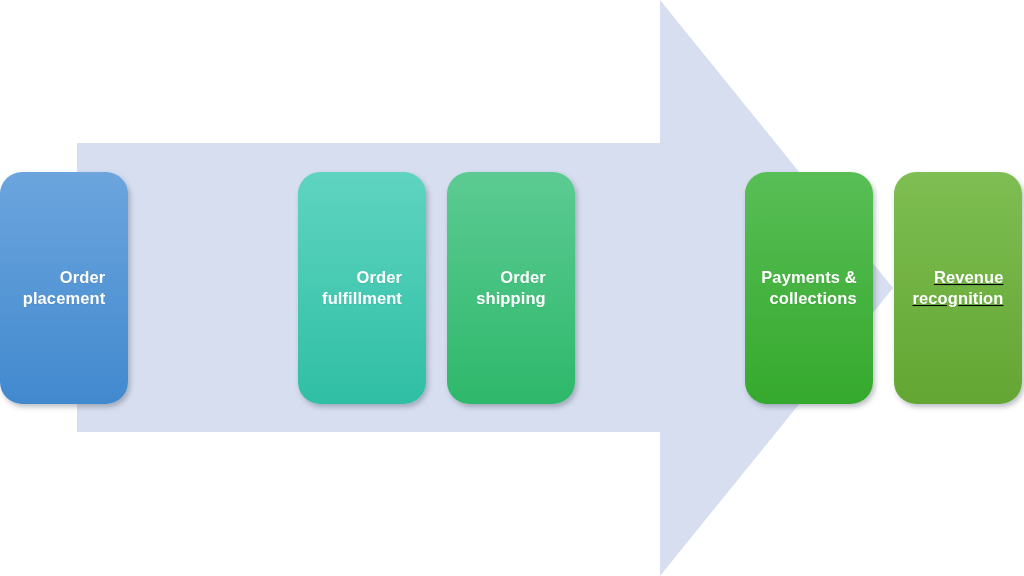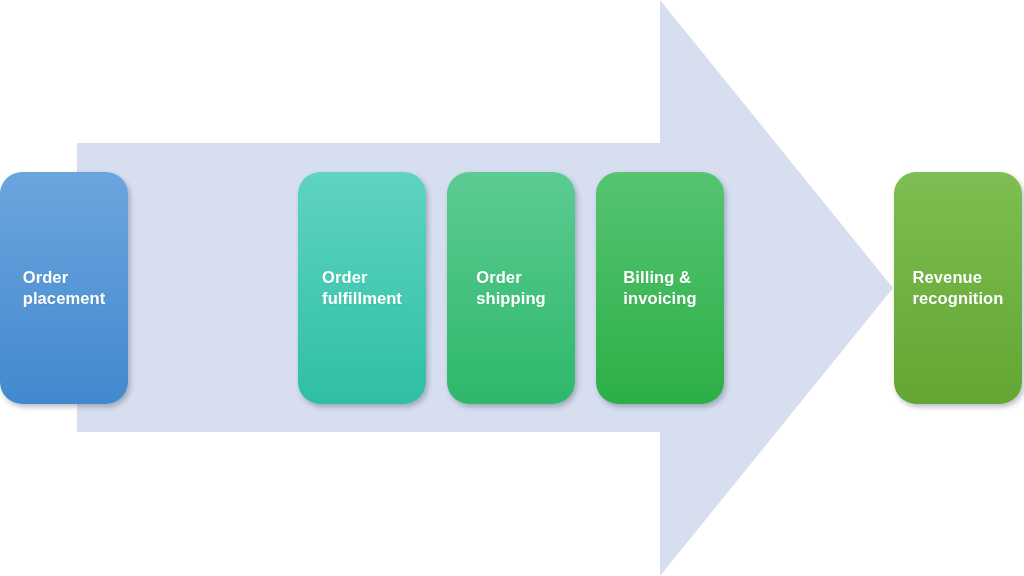--- a/index.html
+++ b/index.html
@@ -43,21 +43,21 @@
     align-items: center;
     justify-content: center;
     box-sizing: border-box;
     padding: 0 6px;
   }
   .stage-card-label {
     color: #ffffff;
     font-weight: bold;
     font-size: 16.5px;
     line-height: 21px;
-    text-align: left;
+    text-align: right;
     letter-spacing: 0.1px;
     white-space: pre-line;
     text-shadow: 0 1px 1px rgba(0, 0, 0, 0.07);
   }
 </style>
 </head>
 <body>
 
 <div id="stage" style="background: rgb(255, 255, 255);">
 
@@ -71,23 +71,23 @@
 placement</div>
       </div>
       <div class="stage-card" style="left: 298px; width: 128px; background: linear-gradient(rgb(95, 212, 192) 0%, rgb(47, 191, 165) 100%);">
         <div class="stage-card-label">Order
 fulfillment</div>
       </div>
       <div class="stage-card" style="left: 447px; width: 128px; background: linear-gradient(rgb(92, 203, 147) 0%, rgb(46, 184, 107) 100%);">
         <div class="stage-card-label">Order
 shipping</div>
       </div>
-      <div class="stage-card" style="left: 596px; width: 128px; background: linear-gradient(rgb(86, 196, 114) 0%, rgb(44, 175, 71) 100%);">
-        <div class="stage-card-label">Billing &amp;
-invoicing</div>
+      <div class="stage-card" style="left: 745px; width: 128px; background: linear-gradient(rgb(88, 190, 86) 0%, rgb(53, 169, 45) 100%);">
+        <div class="stage-card-label">Payments &amp;
+collections</div>
       </div>
-      <div class="stage-card" style="left: 894px; width: 128px; background: linear-gradient(rgb(126, 190, 82) 0%, rgb(99, 166, 51) 100%);">
+      <div class="stage-card" style="left: 894px; width: 128px; background: linear-gradient(rgb(126, 190, 82) 0%, rgb(99, 166, 51) 100%); text-decoration: underline;">
         <div class="stage-card-label">Revenue
 recognition</div>
       </div>
     </div>
 
 </div>
 
 </body></html>

